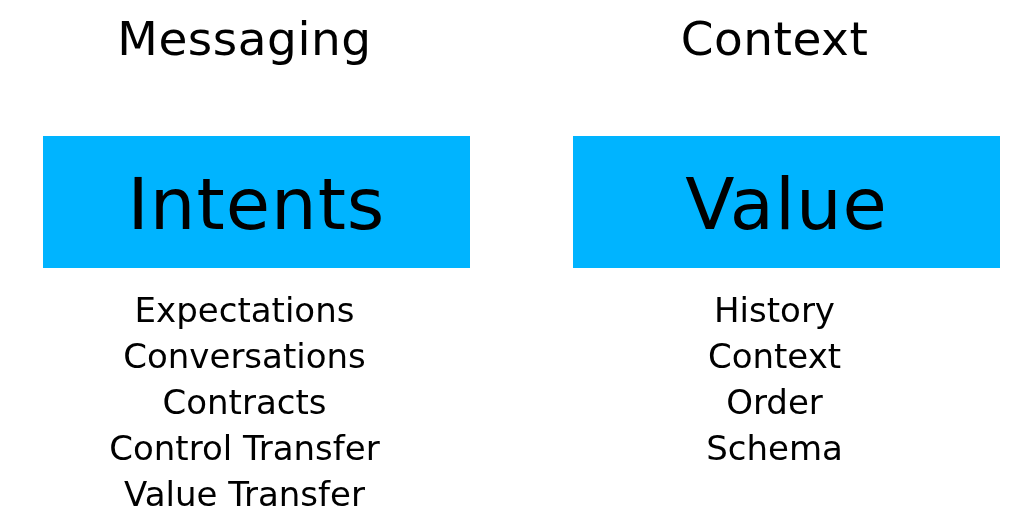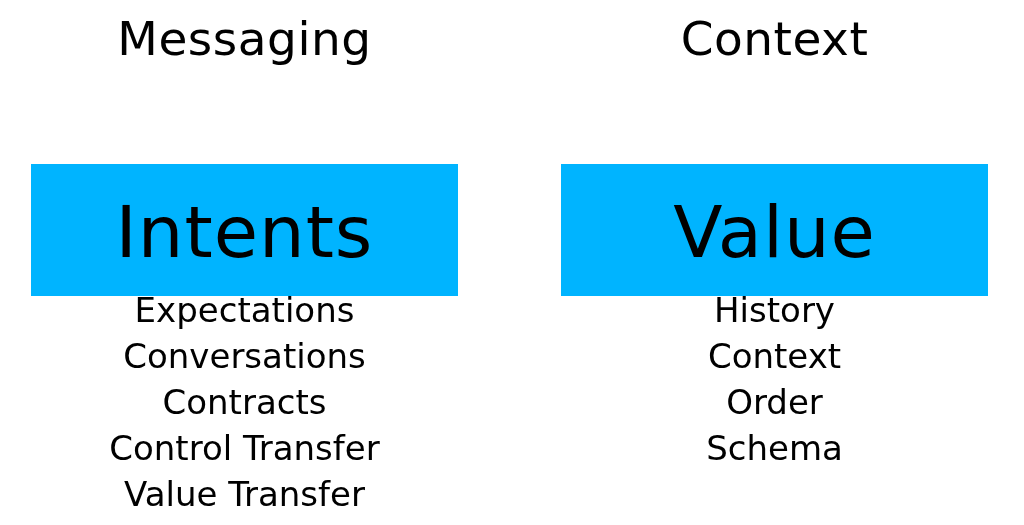--- a/index.html
+++ b/index.html
@@ -8,22 +8,22 @@
     font-family: "DejaVu Sans", sans-serif; color: #000000;
   }
   .col { position: absolute; top: 0; }
   .col.left { left: 31px; width: 427px; }
   .col.right { left: 561px; width: 427px; }
   .heading {
     position: absolute; top: 4px; left: 0; width: 100%;
     text-align: center; font-size: 47px; line-height: 70px; letter-spacing: 0.5px;
   }
   .box {
-    position: absolute; top: 136px; left: 0; width: 100%; height: 132px;
-    display: flex; align-items: center; justify-content: center; margin-top: 28px;
+    position: absolute; top: 136px; left: 12px; width: 100%; height: 132px;
+    display: flex; align-items: center; justify-content: center;
   }
   .box-label { font-size: 72px; line-height: 1; letter-spacing: 1px; position: relative; top: 2px; }
   .list { position: absolute; top: 287px; left: -60px; width: calc(100% + 120px); text-align: center; }
   .list-item { font-size: 34px; line-height: 46px; white-space: nowrap; }
 </style>
 </head>
 <body style="background: rgb(255, 255, 255); color: rgb(0, 0, 0);">
 
 <div class="col left">
   <div class="heading">Messaging</div>

